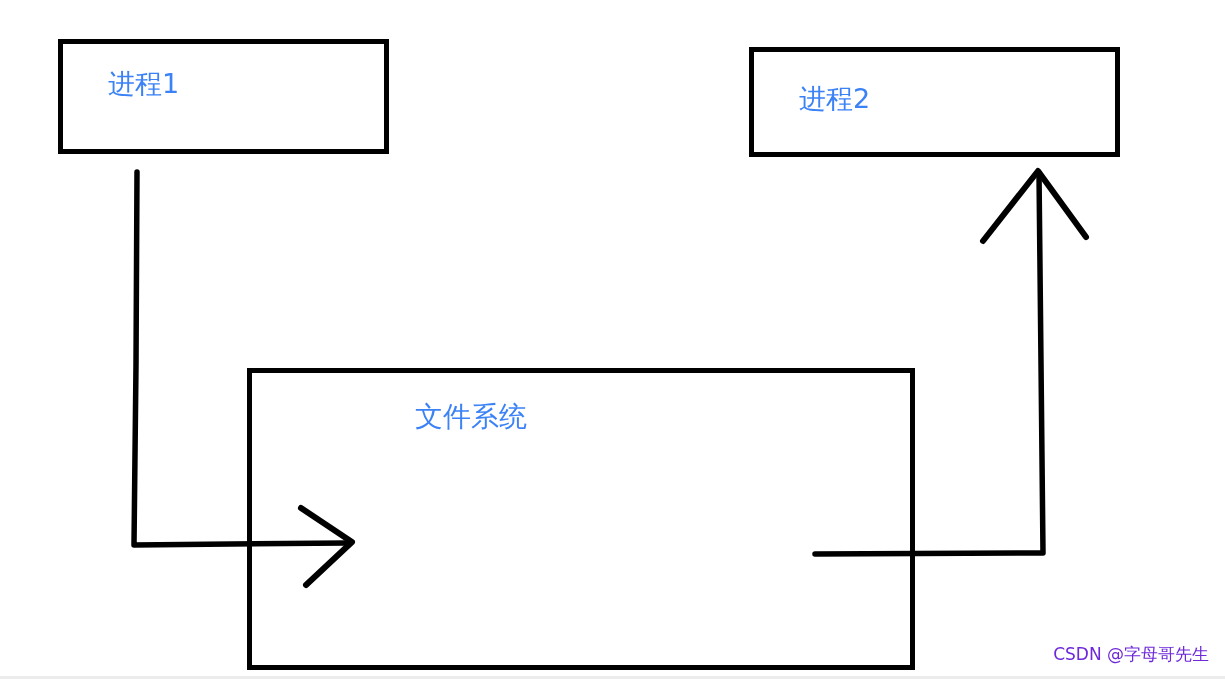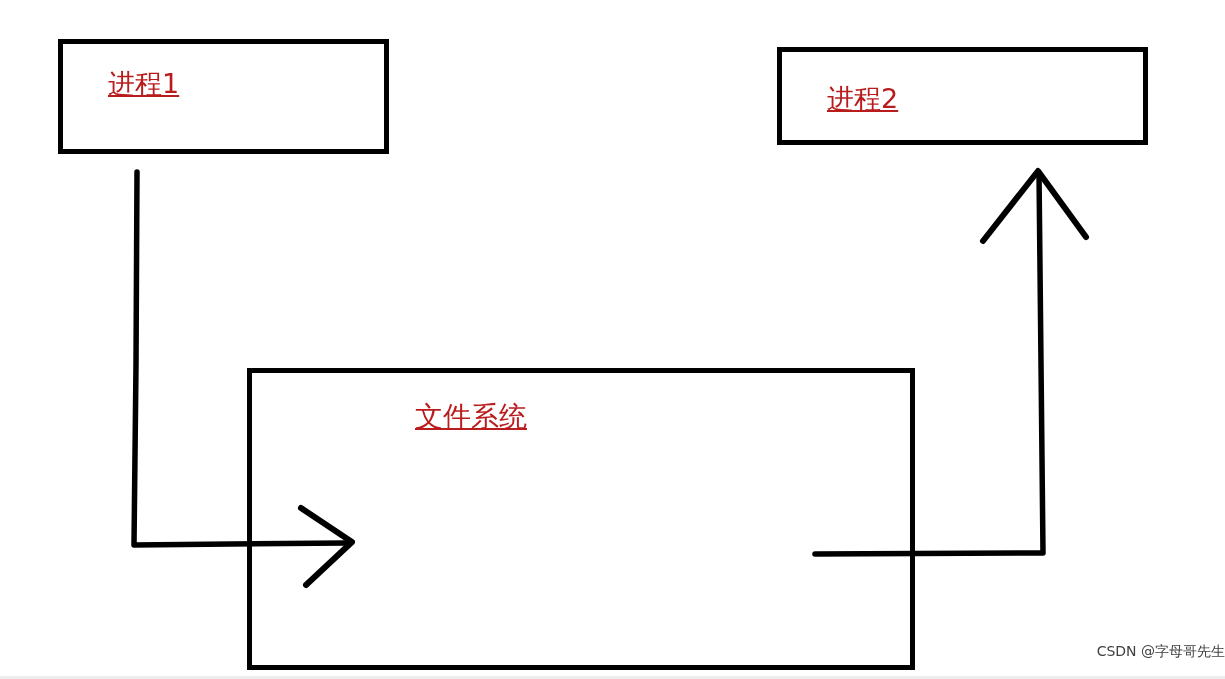--- a/index.html
+++ b/index.html
@@ -16,30 +16,29 @@
     overflow: hidden;
   }
   .node {
     position: absolute;
     box-sizing: border-box;
     border: 5px solid #000000;
     background: #ffffff;
   }
   .node .label {
     position: absolute;
-    color: #b91c1c;
+    color: #3b82f6;
     line-height: 1.15;
     white-space: nowrap;
-    text-decoration: underline;
   }
   
   .node-process1 { left: 58px; top: 39px; width: 331px; height: 115px; }
   .node-process1 .label { left: 45px; top: 24px; font-size: 27px; }
   
-  .node-process2 { left: 777px; top: 47px; width: 371px; height: 98px; }
+  .node-process2 { left: 749px; top: 47px; width: 371px; height: 110px; }
   .node-process2 .label { left: 45px; top: 31px; font-size: 27px; }
   
   .node-filesystem { left: 247px; top: 368px; width: 668px; height: 302px; background: transparent; text-align: center; }
   .node-filesystem .label { left: 163px; top: 28px; font-size: 28px; }
   
   .node-pipe { left: 383px; top: 479px; width: 414px; height: 124px; }
   .node-pipe .label { left: 92px; top: 36px; font-size: 28px; }
 
   .arrows-layer {
     position: absolute;
@@ -52,24 +51,24 @@
     fill: none;
     stroke: #000000;
     stroke-linecap: round;
     stroke-linejoin: round;
   }
   .edge-line { stroke-width: 5.5px; }
   .edge-head { stroke-width: 6px; }
 
   .watermark {
     position: absolute;
-    right: 0;
+    right: 16px;
     top: 643px;
-    font-size: 14px;
-    color: #404040;
+    font-size: 17px;
+    color: #6d28d9;
     white-space: nowrap;
   }
   .bottom-strip {
     position: absolute;
     left: 0;
     bottom: 0;
     width: 100%;
     height: 3px;
     background: #ececec;
   }

